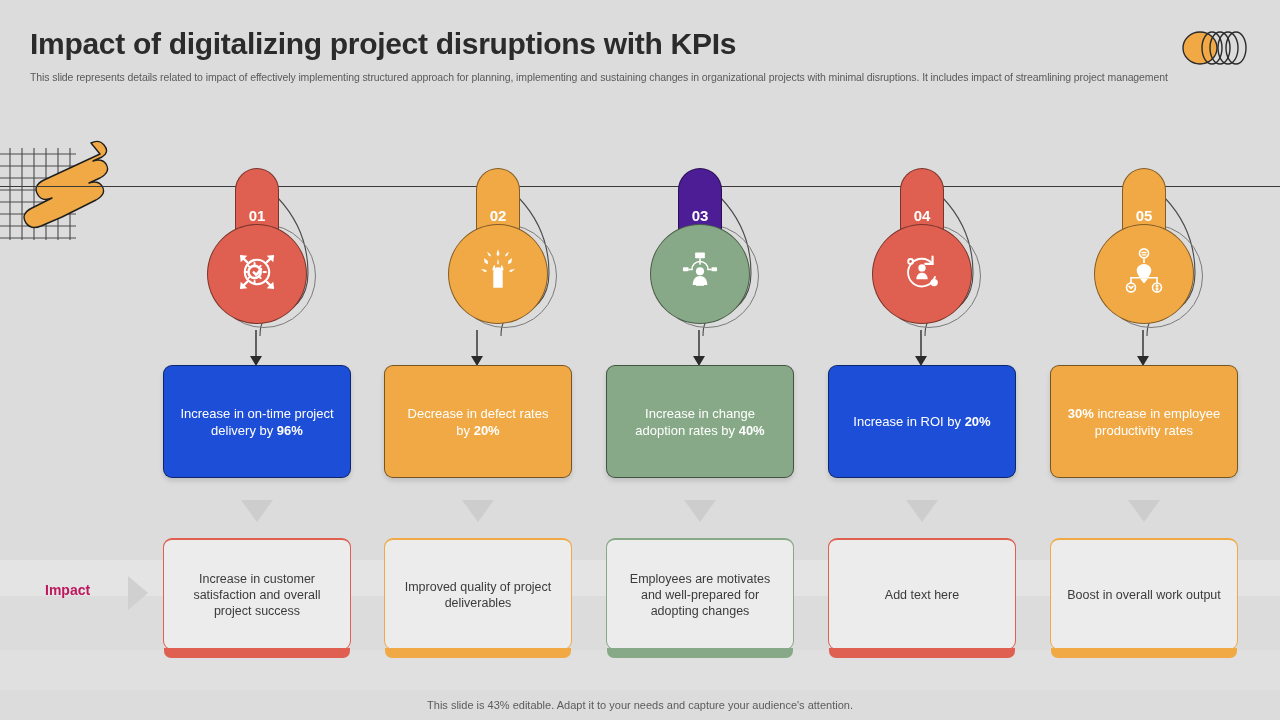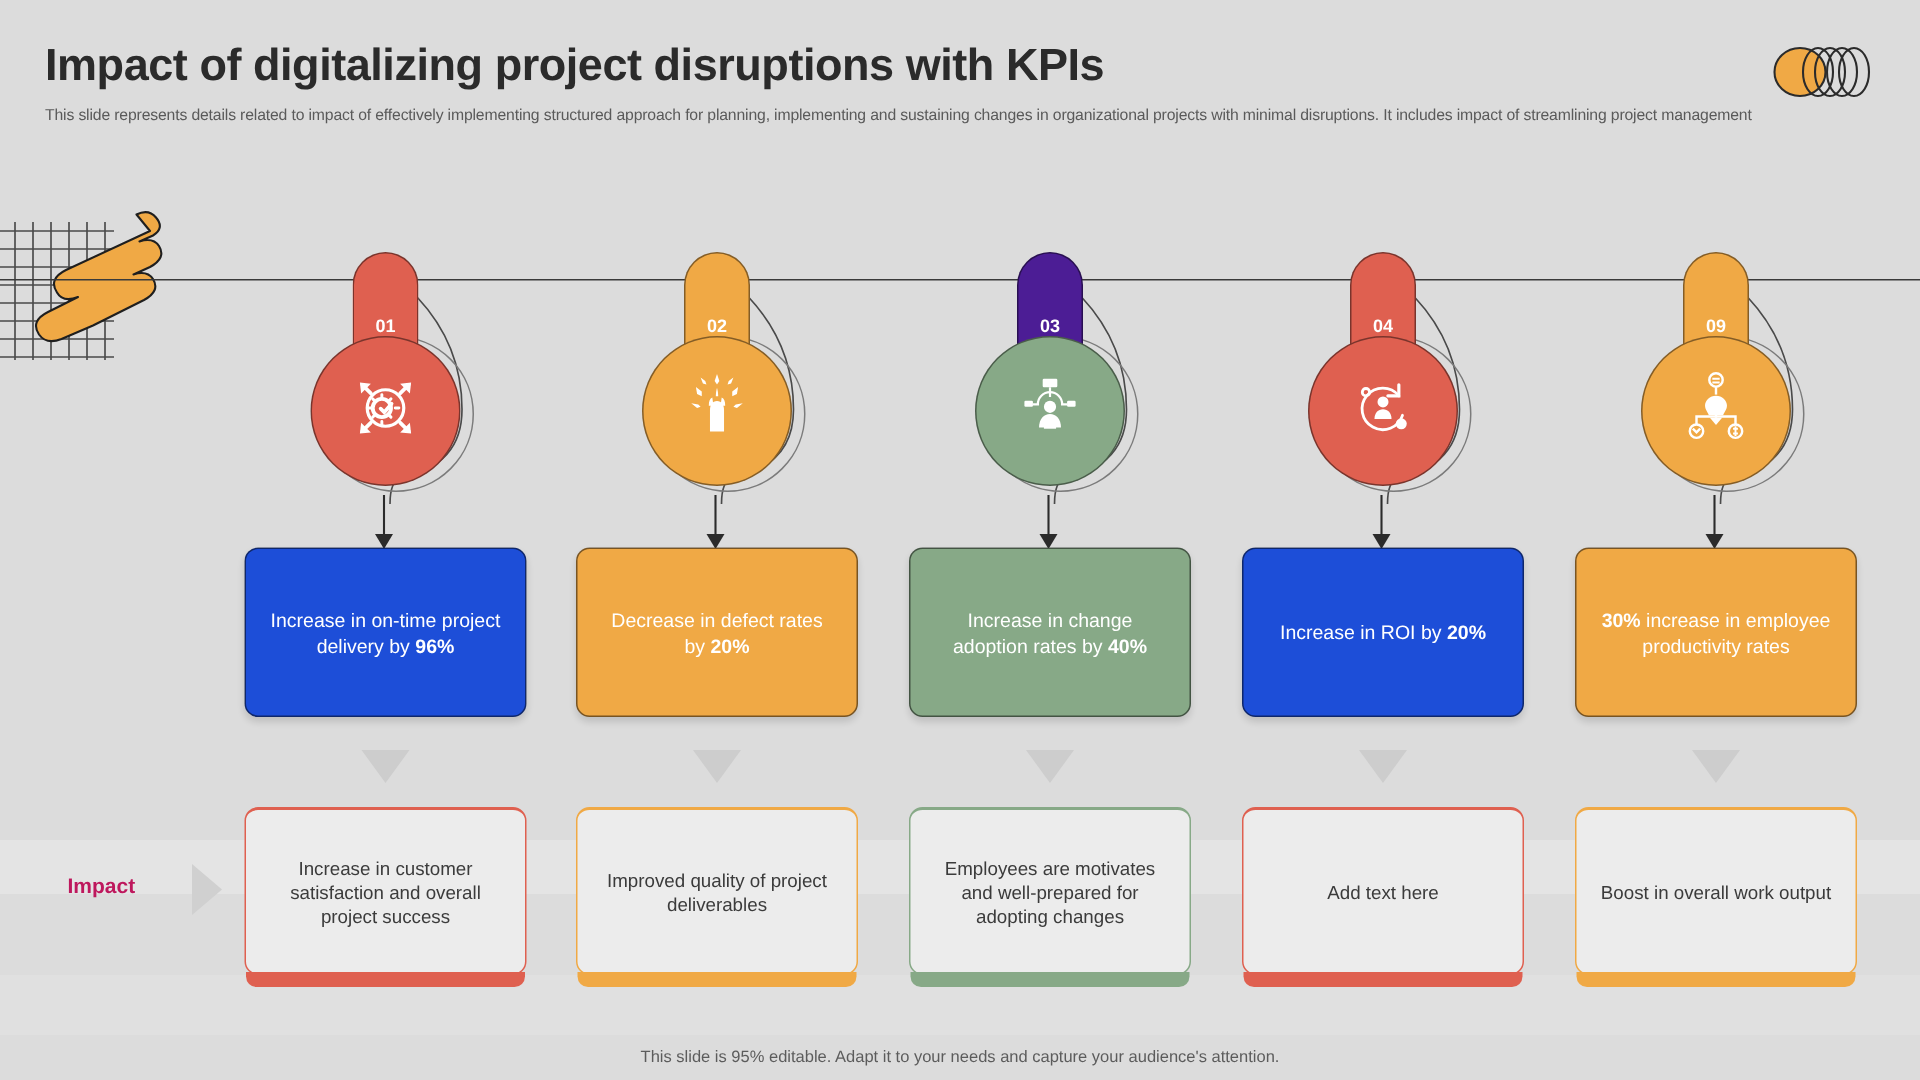--- a/index.html
+++ b/index.html
@@ -55,21 +55,21 @@
   }
 
   
   .pin { position: absolute; width: 150px; height: 180px; top: 168px; }
   .pin-badge {
     position: absolute; left: 50%; transform: translateX(-50%); top: 0;
     width: 44px; height: 62px;
     border-radius: 22px 22px 0 0;
     display: flex; align-items: flex-end; justify-content: center;
     padding-bottom: 6px;
-    color: #fff; font-size: 12px; font-weight: bold;
+    color: #fff; font-size: 15px; font-weight: bold;
     border: 1px solid rgba(0,0,0,0.45);
     border-bottom: none;
     z-index: 2;
   }
   .pin-ring {
     position: absolute; left: 50%; transform: translateX(-50%); top: 56px;
     width: 104px; height: 104px; border-radius: 50%;
     border: 1px solid #7b7b7b;
     margin-left: 7px;
     z-index: 1;
@@ -215,21 +215,21 @@
             </g>
       <g fill="#fff" stroke="none">
               <path d="M11 11l9 1-8 8z"></path>
               <path d="M53 11l-9 1 8 8z"></path>
               <path d="M11 53l9-1-8-8z"></path>
               <path d="M53 53l-9-1 8-8z"></path>
             </g>
     </svg></span>
      </div>
     </div>
-    <div class="pin" style="left: 403px; text-align: right;">
+    <div class="pin" style="left: 423px; text-align: right;">
       <svg class="pin-connector" viewBox="0 0 150 200">
        <path d="M96 30 Q126 62 126 105 Q126 142 86 150" fill="none" stroke="#4a4a4a" stroke-width="1.1"></path>
        <path d="M86 150 Q78 152 78 168" fill="none" stroke="#4a4a4a" stroke-width="1.1"></path>
      </svg>
      <div class="pin-ring"></div>
      <div class="pin-badge" style="background:#f0a945">
        <span>02</span>
      </div>
      <div class="pin-circle" style="background:#f0a945">
        <span><svg viewBox="0 0 64 64" width="50" height="50" fill="#fff">
@@ -286,21 +286,21 @@
     </svg></span>
      </div>
     </div>
     <div class="pin" style="left: 1069px;">
       <svg class="pin-connector" viewBox="0 0 150 200">
        <path d="M96 30 Q126 62 126 105 Q126 142 86 150" fill="none" stroke="#4a4a4a" stroke-width="1.1"></path>
        <path d="M86 150 Q78 152 78 168" fill="none" stroke="#4a4a4a" stroke-width="1.1"></path>
      </svg>
      <div class="pin-ring"></div>
      <div class="pin-badge" style="background:#f0a945">
-       <span>09</span>
+       <span>05</span>
      </div>
      <div class="pin-circle" style="background:#f0a945">
        <span><svg viewBox="0 0 64 64" width="52" height="52" fill="#fff" stroke="#fff">
       <circle cx="32" cy="9" r="5.5" fill="none" stroke-width="2"></circle>
       <path d="M29 8h6M29 11h6" stroke-width="1.6"></path>
       <path d="M32 15v6" stroke-width="2" fill="none"></path>
       <path d="M32 22c5 0 9 4 9 8 0 4-3 6-3 8h-12c0-2-3-4-3-8 0-4 4-8 9-8z" stroke="none"></path>
       <path d="M27 40h10l-5 6z" stroke="none"></path>
       <path d="M16 46v-7h32v7" stroke-width="2" fill="none"></path>
       <path d="M32 34v6" stroke-width="2" fill="none"></path>
@@ -375,13 +375,13 @@
     </div>
     <div class="wcard" style="left: 1050px; border-color: rgb(240, 169, 69);">
       <div class="wcard-text">Boost in overall work output</div>
      <div class="wcard-bar" style="background:#f0a945"></div>
     </div>
   </div>
 
 <div class="impact-label">Impact</div>
 <div class="impact-arrow"></div>
 
-<div class="footer-text">This slide is 95% editable. Adapt it to your needs and capture your audience's attention.</div>
+<div class="footer-text">This slide is 43% editable. Adapt it to your needs and capture your audience's attention.</div>
 
 </body></html>

